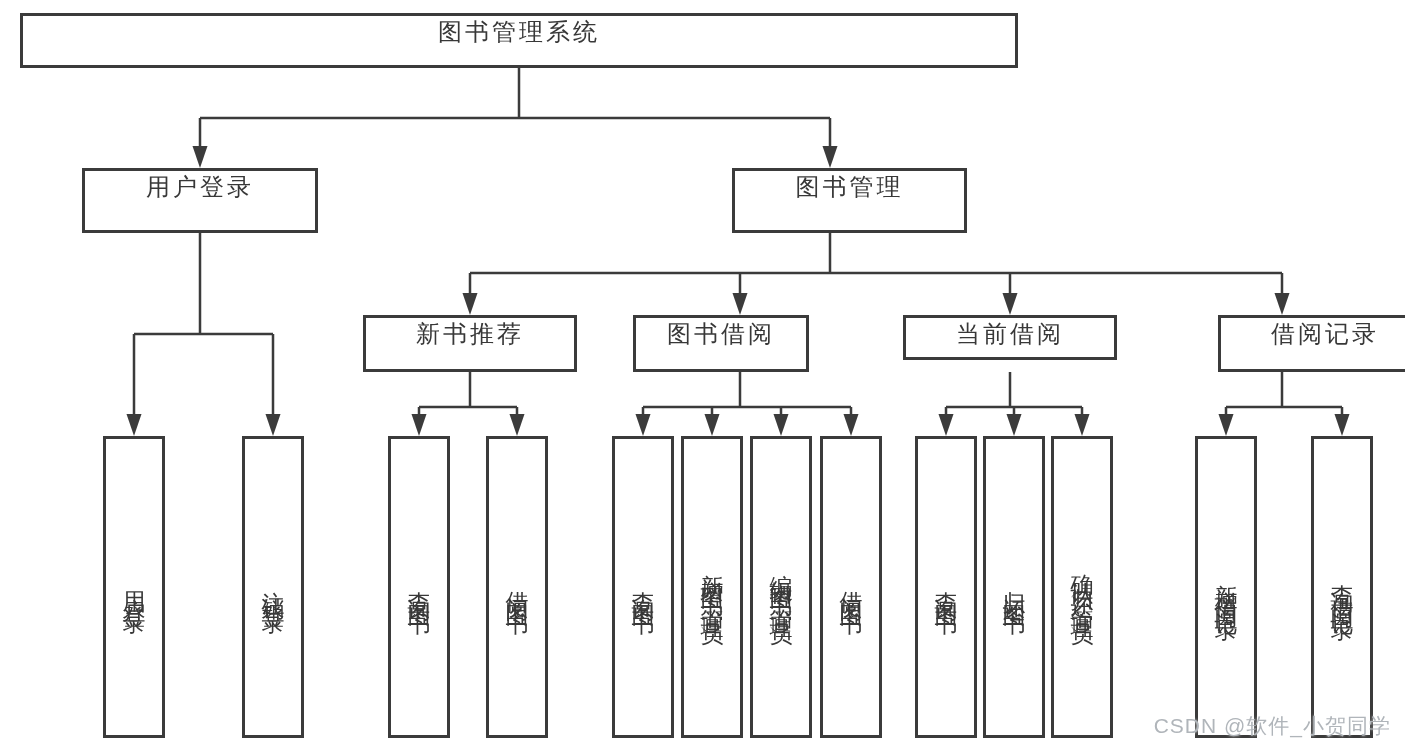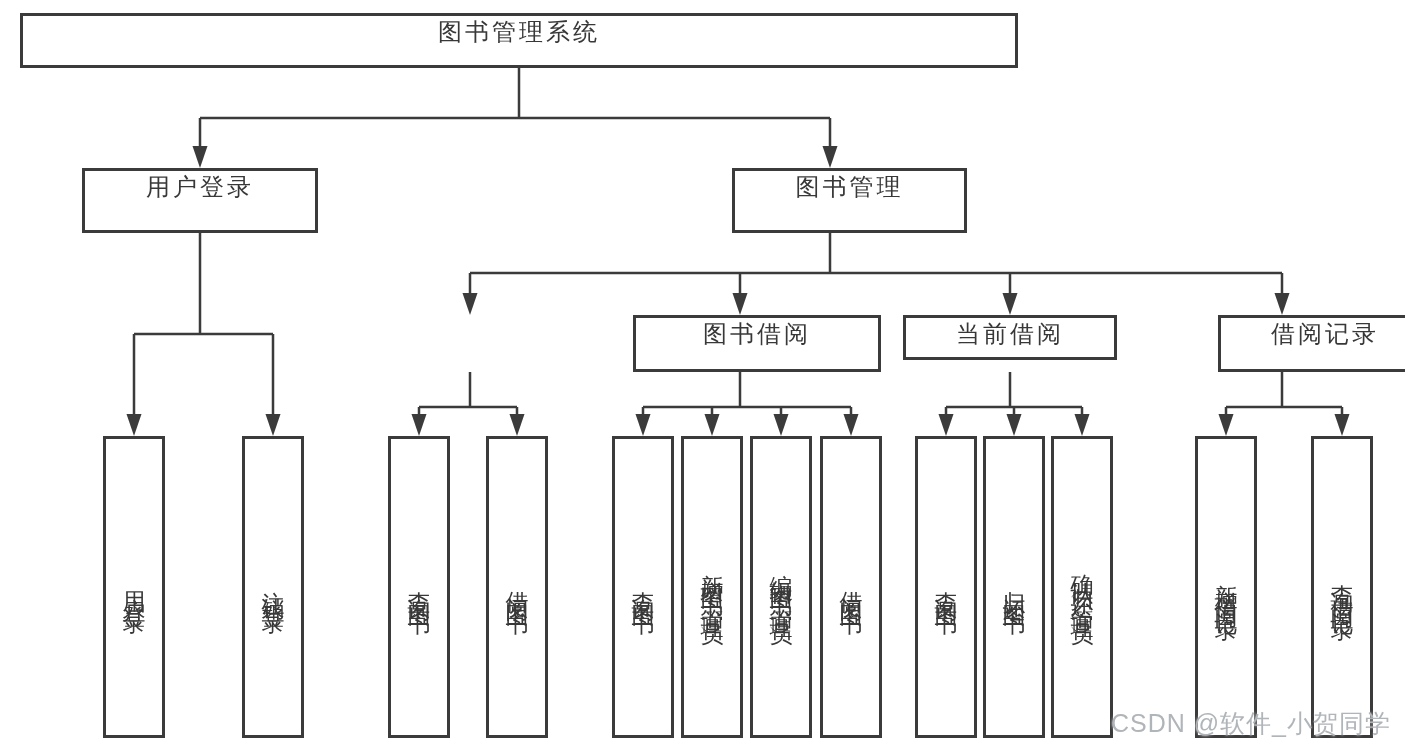--- a/index.html
+++ b/index.html
@@ -55,21 +55,21 @@
     font-size:23px;
     letter-spacing:7px;
     line-height:1;
     white-space:nowrap;
     color:var(--text);
   }
   .watermark{
     position:absolute;
     right:14px;
     bottom:7px;
-    font-size:25px;
+    font-size:21px;
     letter-spacing:1px;
     color:var(--watermark);
     text-shadow:0 0 3px rgba(255,255,255,0.85);
     z-index:5;
     white-space:nowrap;
   }
 </style>
 </head>
 <body>
 
@@ -119,21 +119,24 @@
     <span>图书管理系统</span>
   </div>
 
   <div class="hbox" style="left:82px;top:168px;width:236px;height:65px;">
     <span>用户登录</span>
   </div>
   <div class="hbox" style="left:712px;top:168px;width:235px;height:65px;margin-left:20px;">
     <span>图书管理</span>
   </div>
 
-  <div class="hbox" style="left:633px;top:315px;width:248px;height:57px;">
+  <div class="hbox" style="left:363px;top:315px;width:214px;height:57px;">
+    <span>新书推荐</span>
+  </div>
+  <div class="hbox" style="left:633px;top:315px;width:176px;height:57px;">
     <span>图书借阅</span>
   </div>
   <div class="hbox" style="left:903px;top:315px;width:214px;height:45px;">
     <span>当前借阅</span>
   </div>
   <div class="hbox" style="left:1218px;top:315px;width:214px;height:57px;">
     <span>借阅记录</span>
   </div>
 
   <div class="vbox" style="left:103px;">

